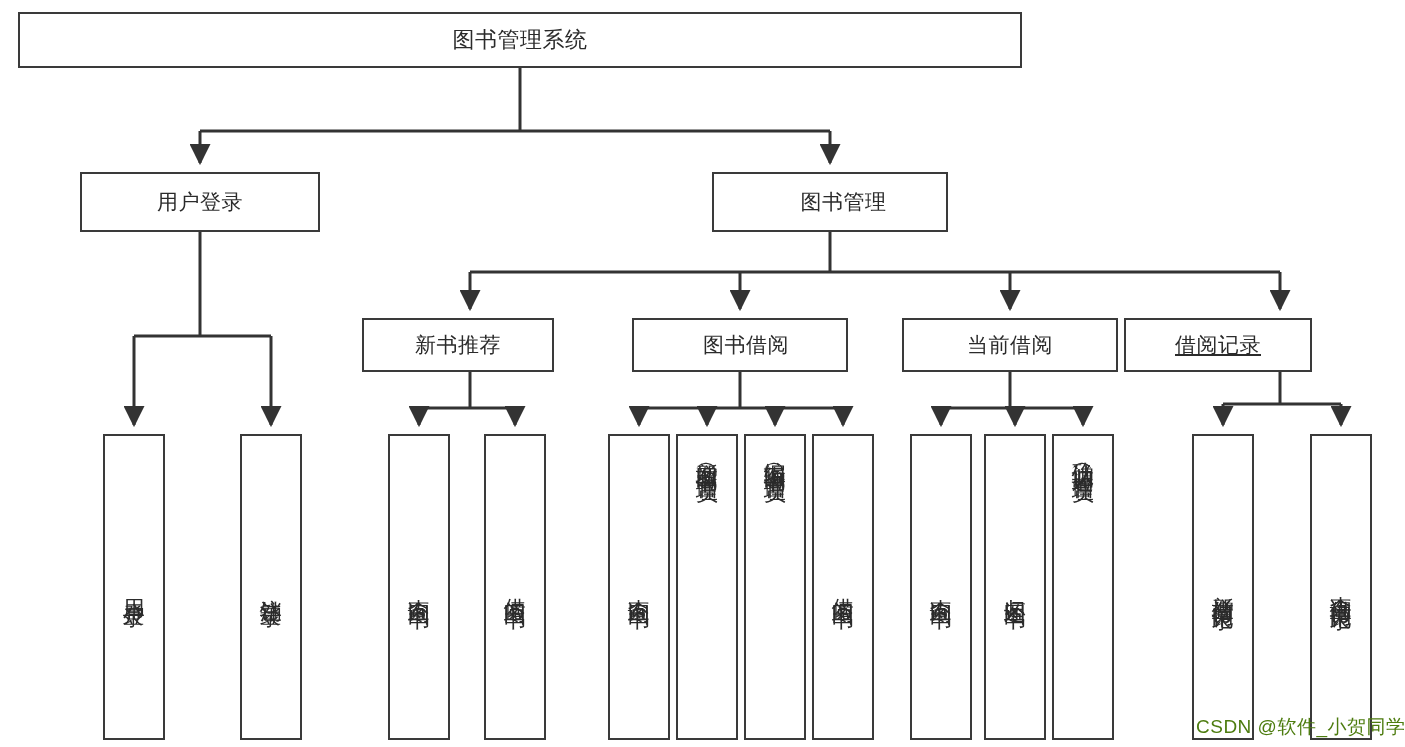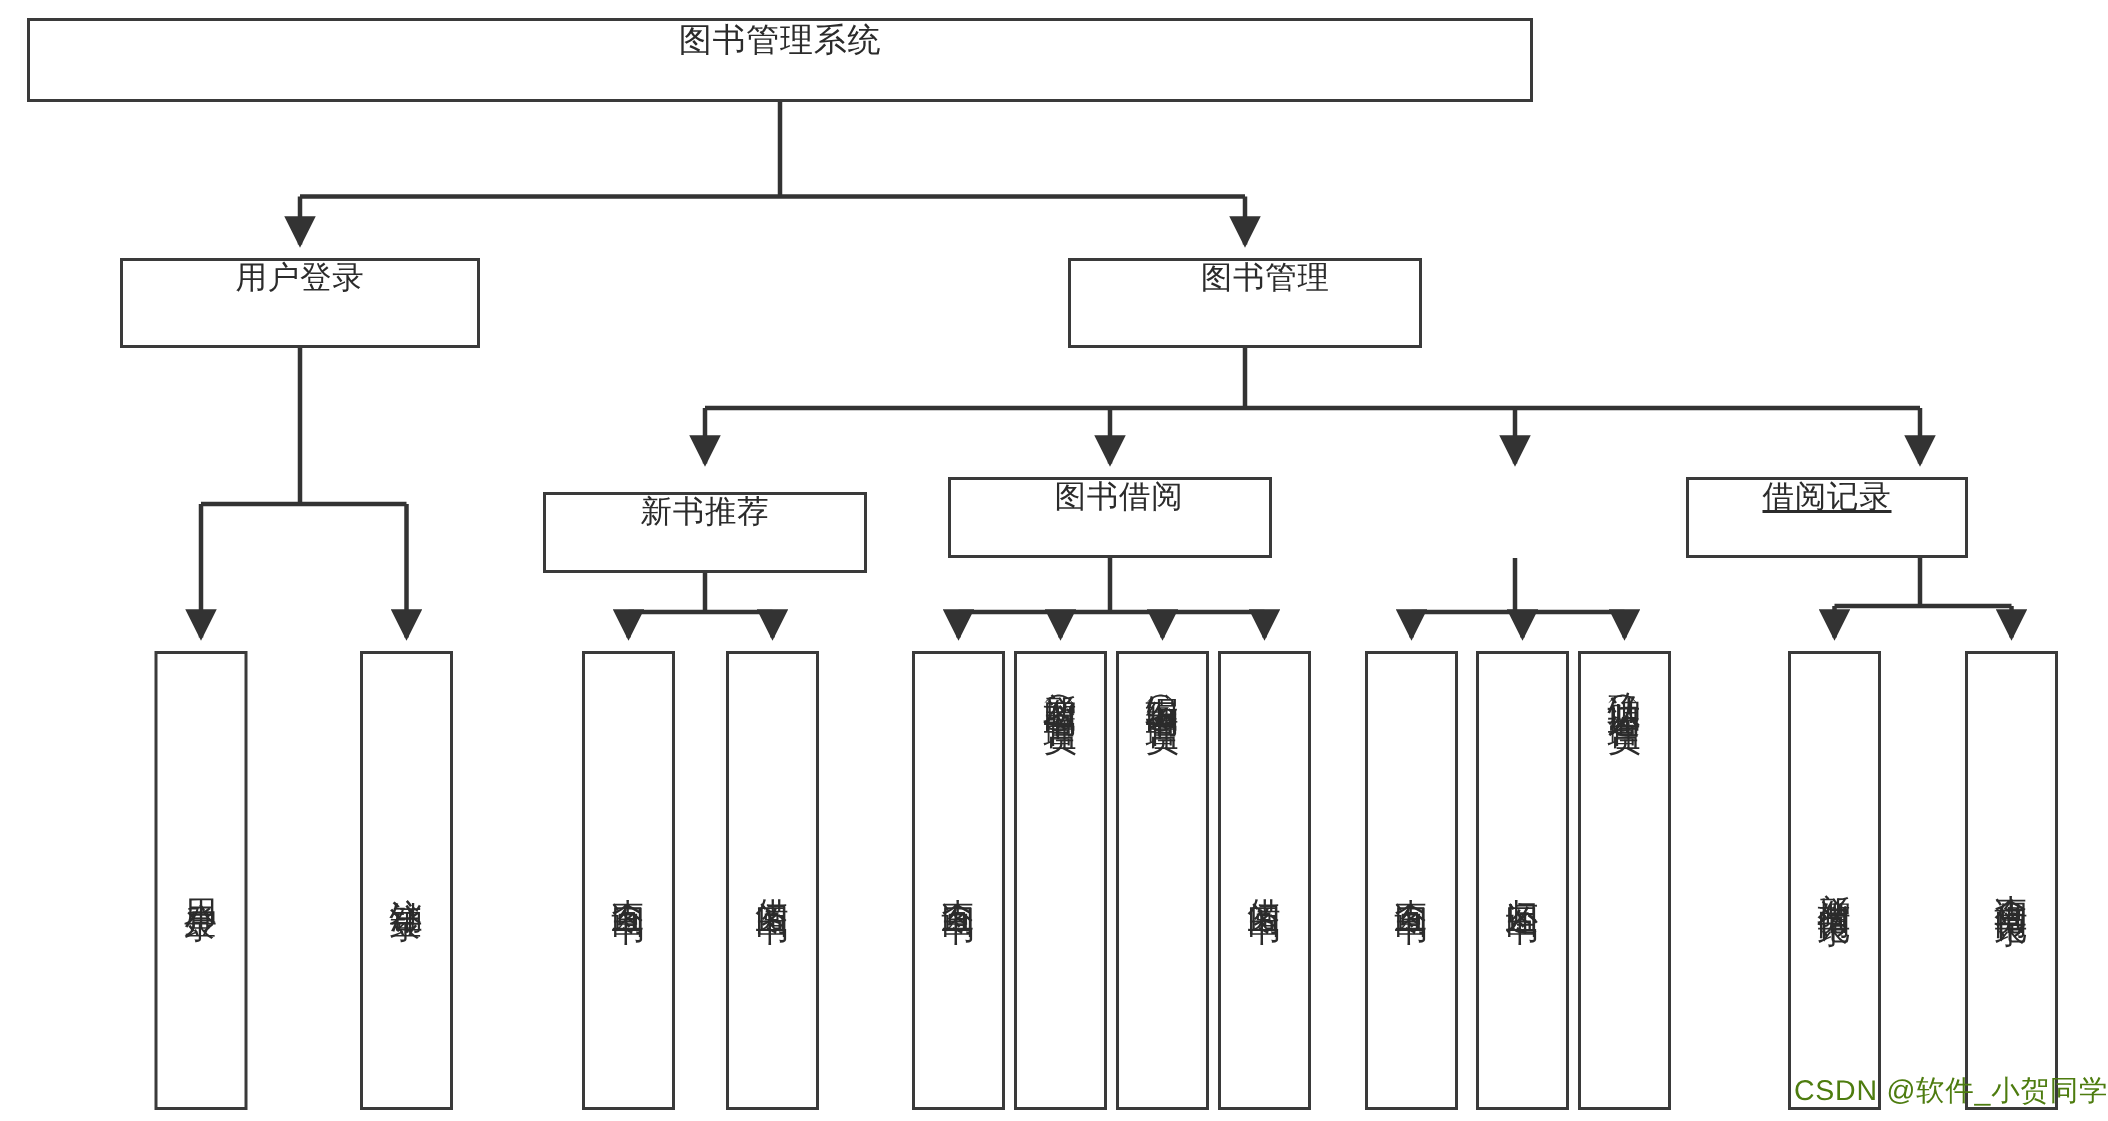--- a/index.html
+++ b/index.html
@@ -24,20 +24,21 @@
     width: 1405px;
     height: 747px;
     pointer-events: none;
   }
   .node {
     position: absolute;
     box-sizing: border-box;
     background: #ffffff;
     border: 2px solid #3a3a3a;
     display: flex;
+    align-items: center;
     justify-content: center;
     color: #2b2b2b;
     z-index: 2;
   }
   .node .lbl {
     display: block;
     text-align: center;
     line-height: 1.18;
     letter-spacing: 0.5px;
   }
@@ -137,26 +138,29 @@
     <span class="lbl">图书管理系统</span>
   </div>
 
   <div class="node h" style="left:80px; top:172px; width:240px; height:60px;">
     <span class="lbl">用户登录</span>
   </div>
   <div class="node h" style="left:712px; top:172px; width:236px; height:60px;padding-left:27px;">
     <span class="lbl">图书管理</span>
   </div>
 
-  <div class="node h" style="left:362px; top:328px; width:216px; height:54px;">
+  <div class="node h" style="left:362px; top:318px; width:192px; height:54px;">
     <span class="lbl">新书推荐</span>
   </div>
   <div class="node h" style="left:632px; top:318px; width:216px; height:54px;padding-left:12px;">
     <span class="lbl">图书借阅</span>
   </div>
+  <div class="node h" style="left:902px; top:318px; width:216px; height:54px;">
+    <span class="lbl">当前借阅</span>
+  </div>
   <div class="node h" style="left:1124px; top:318px; width:188px; height:54px;text-decoration:underline;">
     <span class="lbl">借阅记录</span>
   </div>
 
   <div class="node v" style="left:103px; top:434px; width:62px; height:306px;">
     <span class="lbl">用户登录</span>
   </div>
   <div class="node v" style="left:240px; top:434px; width:62px; height:306px;">
     <span class="lbl">注销登录</span>
   </div>

